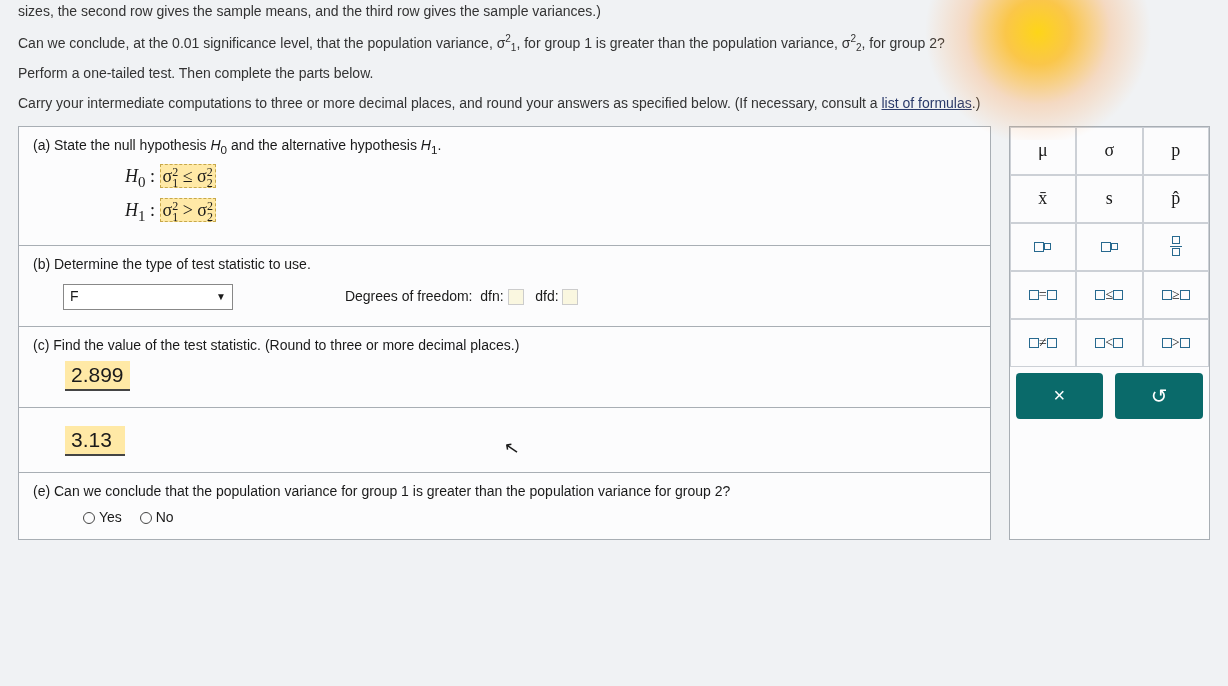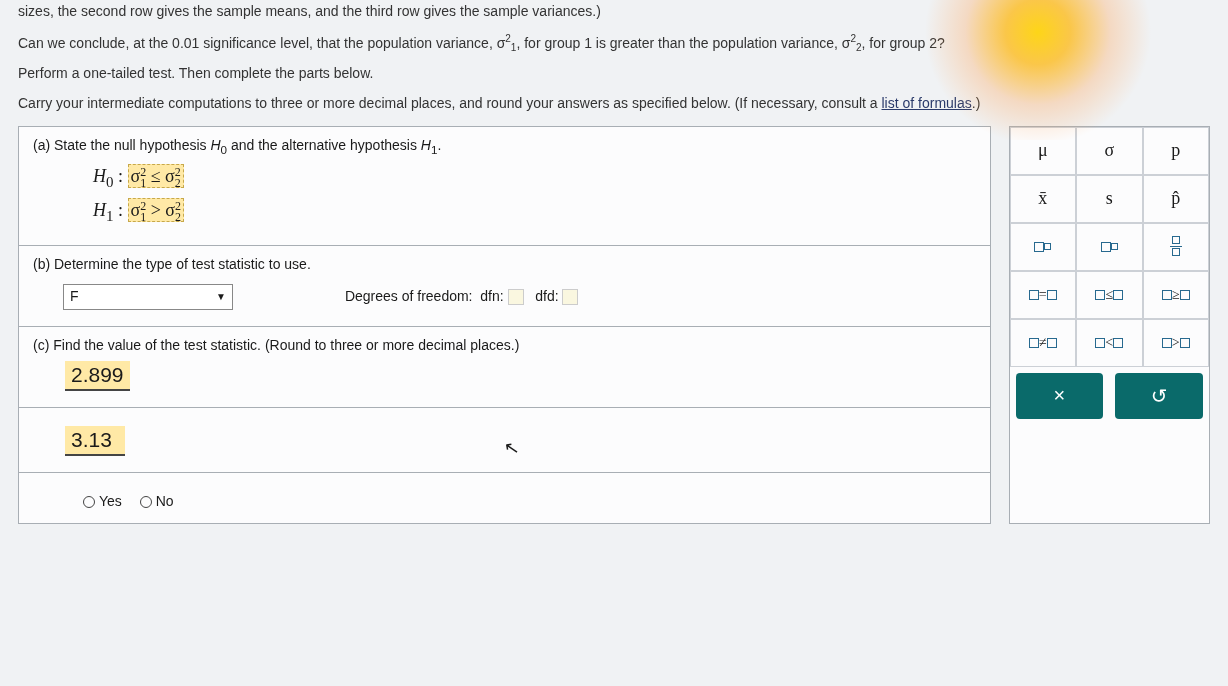--- a/index.html
+++ b/index.html
@@ -32,21 +32,21 @@
   margin-top: 10px;
 }
 .qtable {
   width: 1092px;
   border: 1px solid #a8aeb4;
   background: #fcfcfd;
 }
 .qrow { border-top: 1px solid #a8aeb4; padding: 10px 14px 14px 14px; }
 .qrow:first-child { border-top: none; }
 .qlabel { display: inline; }
-.hyp { margin: 10px 0 6px 60px; font-family: 'Times New Roman', serif; font-size: 18px; }
+.hyp { margin: 10px 0 6px 92px; font-family: 'Times New Roman', serif; font-size: 18px; }
 .hyp .hl { background: #ffe9a6; border: 1px dashed #c7a84a; padding: 1px 2px; }
 .subsup { display:inline-block; vertical-align:middle; text-align:center; line-height:0.9; font-size:12px;}
 .subsup .t{display:block;}
 .subsup .b{display:block;}
 .dropdown {
   display:inline-block; width:170px; height:26px; border:1px solid #888; background:#fff;
   position:relative; padding:3px 6px; margin-right:40px; vertical-align:middle;
 }
 .dropdown .caret { position:absolute; right:6px; top:6px; font-size:10px;}
 .inputcell {
@@ -146,20 +146,21 @@
       <div class="qrow">
         <div>(c)  Find the value of the test statistic. (Round to three or more decimal places.)</div>
         <div class="ansbox">2.899</div>
       </div>
 
       <div class="qrow">
         <div class="ansbox">3.13</div>
       </div>
 
       <div class="qrow">
+        <div>(e)  Can we conclude that the population variance for group 1 is greater than the population variance for group 2?</div>
         <div class="choices">
           <label><span class="radio"></span><span>Yes</span></label>
           <label><span class="radio"></span><span>No</span></label>
         </div>
       </div>
 
     </div>
 
     <div class="palette">
       <div class="prow">

